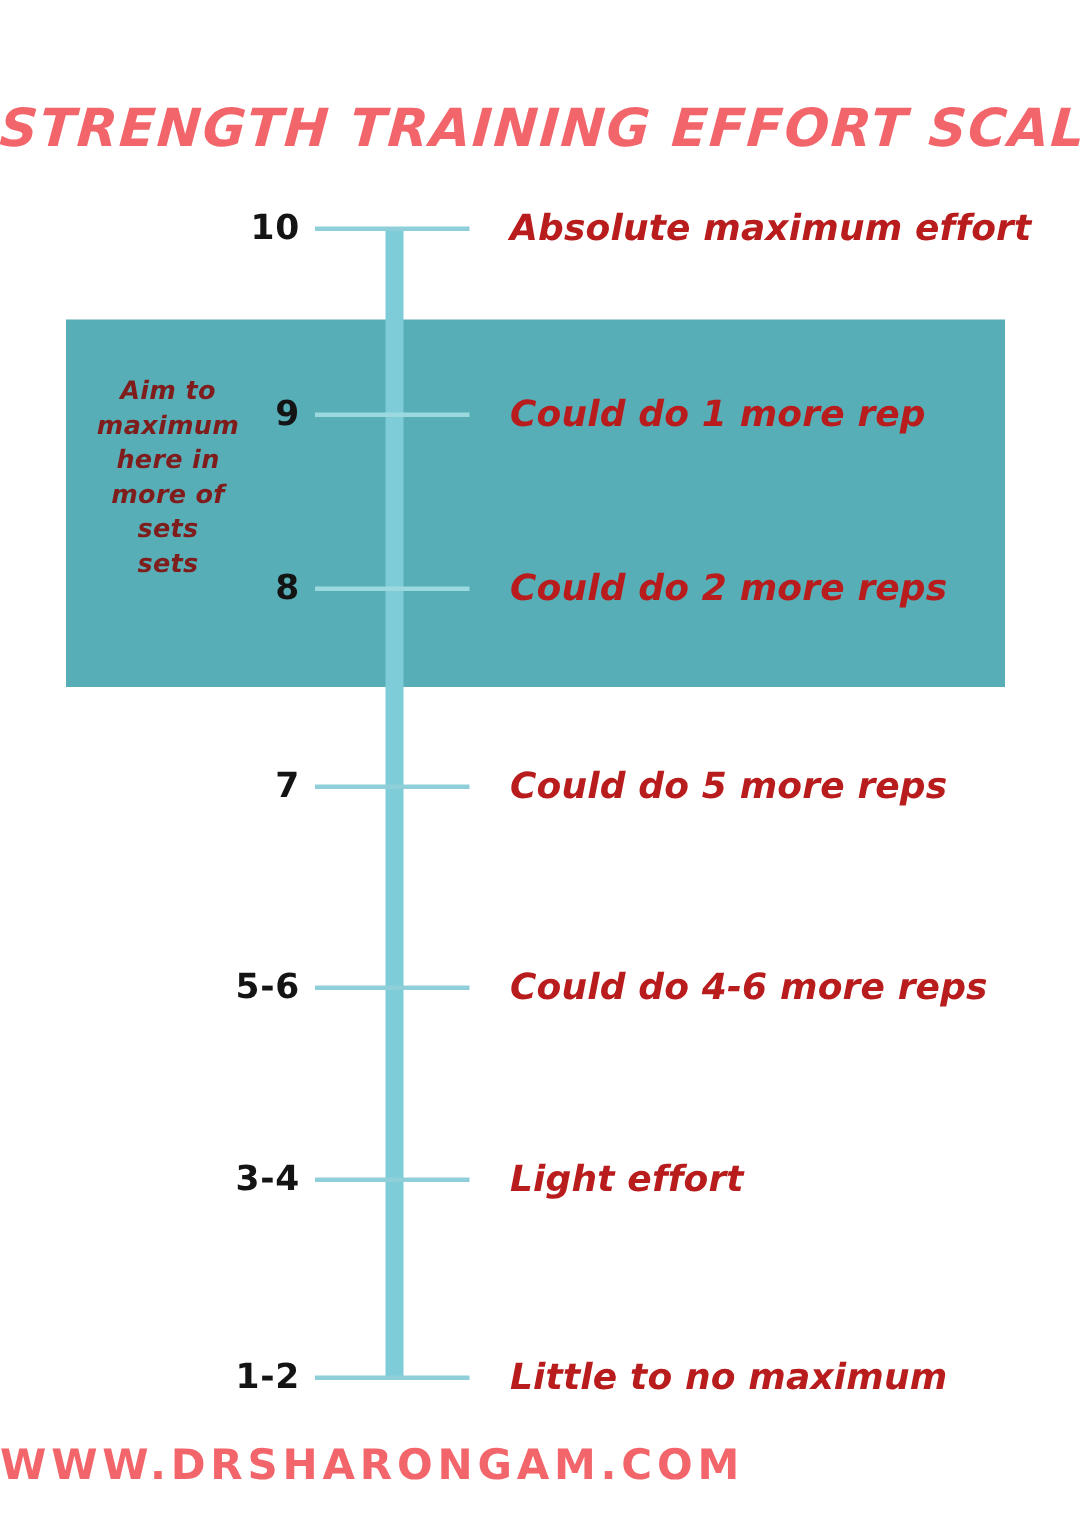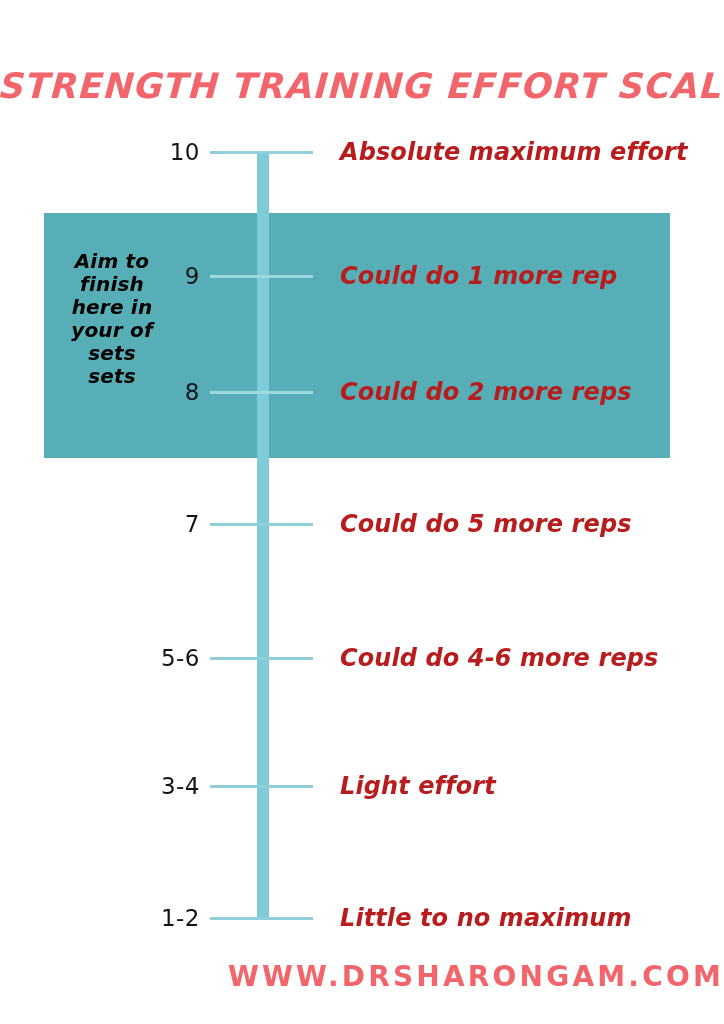--- a/index.html
+++ b/index.html
@@ -48,25 +48,25 @@
     height: 245px;
     background: #57AEB6;
   }
 
   .aim-note {
     position: absolute;
     left: 58px;
     top: 250px;
     width: 108px;
     text-align: center;
-    color: #000000;
+    color: #7f1d1d;
     font-family: "DejaVu Sans", sans-serif;
     font-style: italic;
     font-weight: 700;
-    font-size: 20px;
+    font-size: 17px;
     line-height: 23px;
     letter-spacing: 0.2px;
   }
 
   
   .vbar {
     position: absolute;
     left: 257px;
     top: 152px;
     width: 12px;
@@ -83,21 +83,21 @@
   }
   .row .num {
     position: absolute;
     right: 524px;           
     top: -14px;
     width: 140px;
     text-align: right;
     color: #141414;
     font-family: "DejaVu Sans", sans-serif;
     font-size: 23px;
-    font-weight: 400;
+    font-weight: 700;
     letter-spacing: 0.5px;
     line-height: 28px;
   }
   .row .tick {
     position: absolute;
     left: 210px;
     top: -1px;
     width: 103px;
     height: 3px;
     background: #8ECFD9;
@@ -118,44 +118,43 @@
     white-space: nowrap;
     font-style: italic;
   }
 
   
   .footer {
     position: absolute;
     left: 0;
     right: 0;
     top: 960px;
-    text-align: right;
+    text-align: left;
     color: #F2656A;
     font-family: "DejaVu Sans", sans-serif;
     font-size: 28px;
     font-weight: 700;
     letter-spacing: 3.2px;
     white-space: nowrap;
-    margin-left: 33px;
   }
 </style>
 </head>
 <body>
 
 <div id="poster">
 
   <div class="title">STRENGTH TRAINING EFFORT SCALE</div>
 
   <div class="highlight-block"></div>
 
   <div class="aim-note">
     <div>Aim to</div>
-    <div>finish</div>
+    <div>maximum</div>
     <div>here in</div>
-    <div>your of</div>
+    <div>more of</div>
     <div>sets</div>
     <div>sets</div>
   </div>
 
   <div class="vbar"></div>
 
   <div class="row" style="top:152px">
     <div class="num">10</div>
     <div class="tick"></div>
     <div class="desc">Absolute maximum effort</div>

